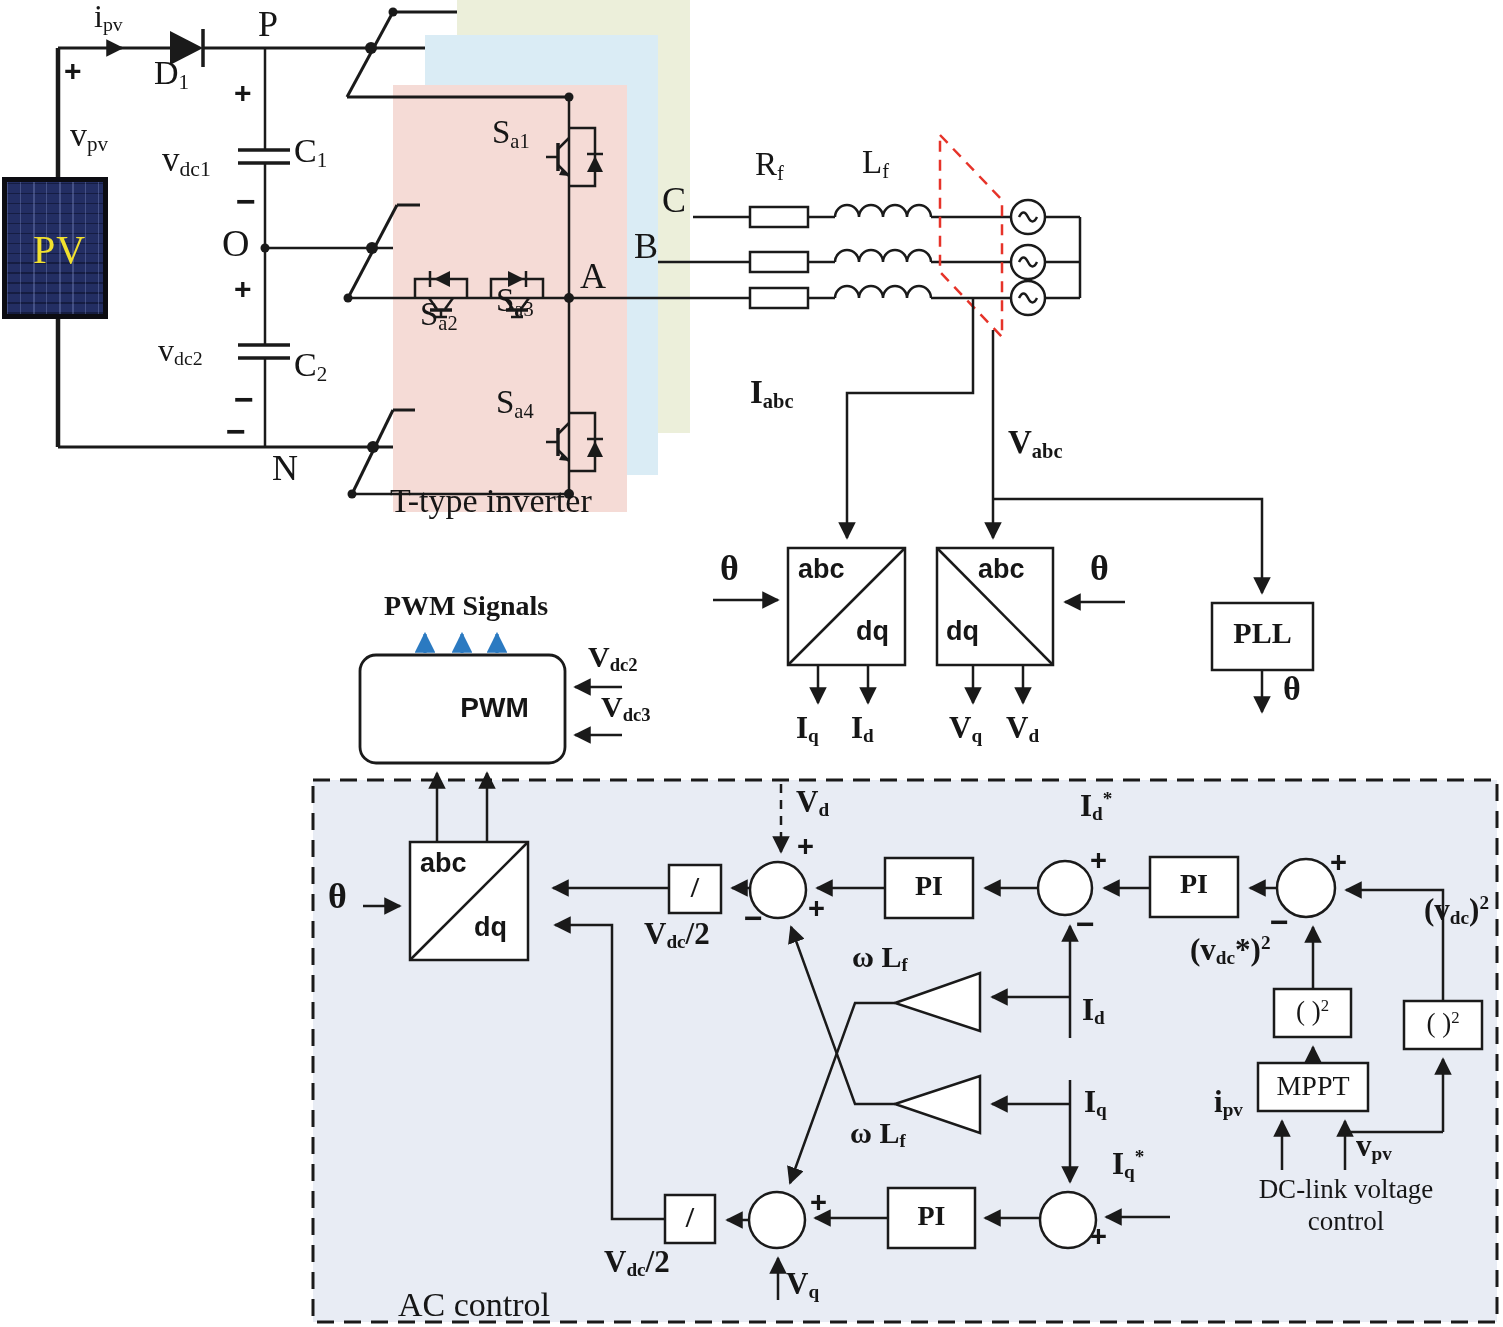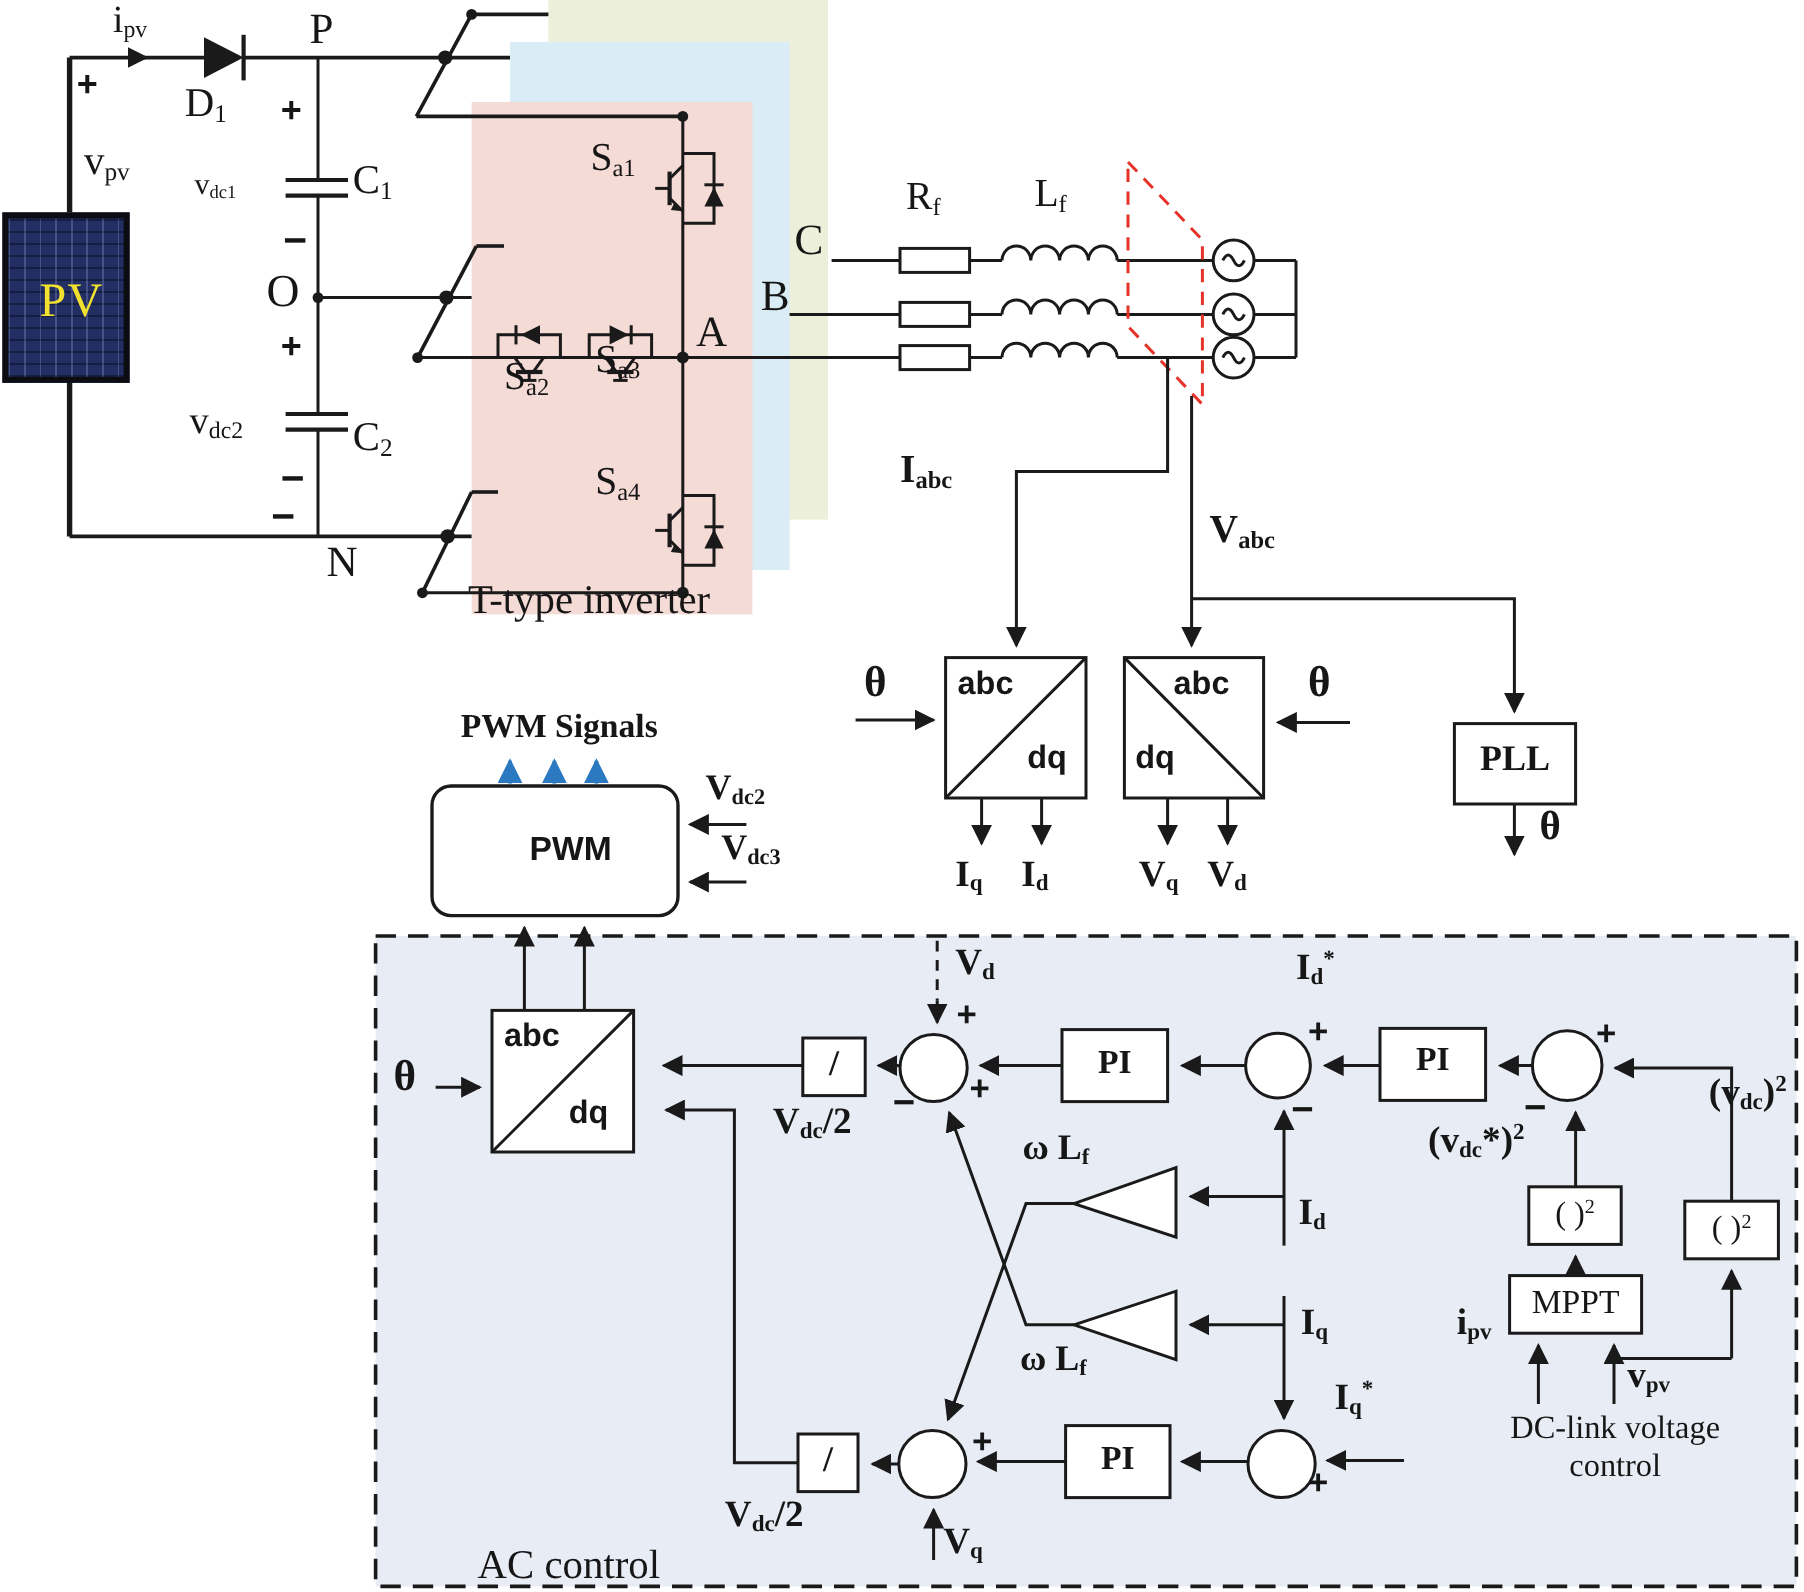--- a/index.html
+++ b/index.html
@@ -261,24 +261,24 @@
   </g>
 </svg>
 
 <div id="pv-panel">
   <div id="pv-text">PV</div>
 </div>
 
 <div class="lbl i" style="left:94px;top:0px;font-size:32px"><span>i</span><sub>pv</sub></div>
 <div class="lbl b sans" style="left:64px;top:56px;font-size:30px">+</div>
 <div class="lbl i" style="left:70px;top:118px;font-size:34px"><span>v</span><sub>pv</sub></div>
-<div class="lbl i" style="left:154px;top:70px;font-size:34px"><span>D</span><sub>1</sub></div>
+<div class="lbl i" style="left:154px;top:56px;font-size:34px"><span>D</span><sub>1</sub></div>
 <div class="lbl" style="left:258px;top:6px;font-size:36px">P</div>
 <div class="lbl b sans" style="left:234px;top:78px;font-size:30px">+</div>
-<div class="lbl i" style="left:162px;top:142px;font-size:25px"><span>v</span><sub>dc1</sub></div>
+<div class="lbl i" style="left:162px;top:142px;font-size:35px"><span>v</span><sub>dc1</sub></div>
 <div class="lbl i" style="left:294px;top:134px;font-size:34px"><span>C</span><sub>1</sub></div>
 <div class="lbl b sans" style="left:236px;top:184px;font-size:34px">−</div>
 <div class="lbl" style="left:222px;top:224px;font-size:38px">O</div>
 <div class="lbl b sans" style="left:234px;top:274px;font-size:30px">+</div>
 <div class="lbl i" style="left:158px;top:334px;font-size:32px"><span>v</span><sub>dc2</sub></div>
 <div class="lbl i" style="left:294px;top:348px;font-size:34px"><span>C</span><sub>2</sub></div>
 <div class="lbl b sans" style="left:234px;top:382px;font-size:34px">−</div>
 <div class="lbl b sans" style="left:226px;top:414px;font-size:34px">−</div>
 <div class="lbl" style="left:272px;top:450px;font-size:36px">N</div>
 
@@ -306,21 +306,21 @@
 
 <div class="lbl i b" style="left:796px;top:712px;font-size:31px"><span>I</span><sub>q</sub></div>
 <div class="lbl i b" style="left:851px;top:712px;font-size:31px"><span>I</span><sub>d</sub></div>
 <div class="lbl i b" style="left:949px;top:712px;font-size:31px"><span>V</span><sub>q</sub></div>
 <div class="lbl i b" style="left:1006px;top:712px;font-size:31px"><span>V</span><sub>d</sub></div>
 
 <div class="lbl b ctr" style="left:1212px;top:618px;width:101px;font-size:30px">PLL</div>
 <div class="lbl i b" style="left:1283px;top:672px;font-size:34px">θ</div>
 
 <div class="lbl b" style="left:384px;top:592px;font-size:28px">PWM Signals</div>
-<div class="lbl b sans ctr" style="left:352px;top:694px;width:247px;font-size:28px">PWM</div>
+<div class="lbl b sans ctr" style="left:371px;top:694px;width:247px;font-size:28px">PWM</div>
 <div class="lbl i b" style="left:588px;top:642px;font-size:30px"><span>V</span><sub>dc2</sub></div>
 <div class="lbl i b" style="left:601px;top:692px;font-size:30px"><span>V</span><sub>dc3</sub></div>
 
 <div class="lbl i b" style="left:328px;top:878px;font-size:36px">θ</div>
 <div class="lbl b sans" style="left:420px;top:850px;font-size:27px">abc</div>
 <div class="lbl b sans" style="left:474px;top:914px;font-size:27px">dq</div>
 <div class="lbl i b ctr" style="left:669px;top:872px;width:52px;font-size:30px">/</div>
 <div class="lbl i b" style="left:644px;top:918px;font-size:31px"><span>V</span><sub>dc</sub><span>/2</span></div>
 <div class="lbl i b" style="left:796px;top:786px;font-size:31px"><span>V</span><sub>d</sub></div>
 <div class="lbl b sans" style="left:797px;top:832px;font-size:29px">+</div>

